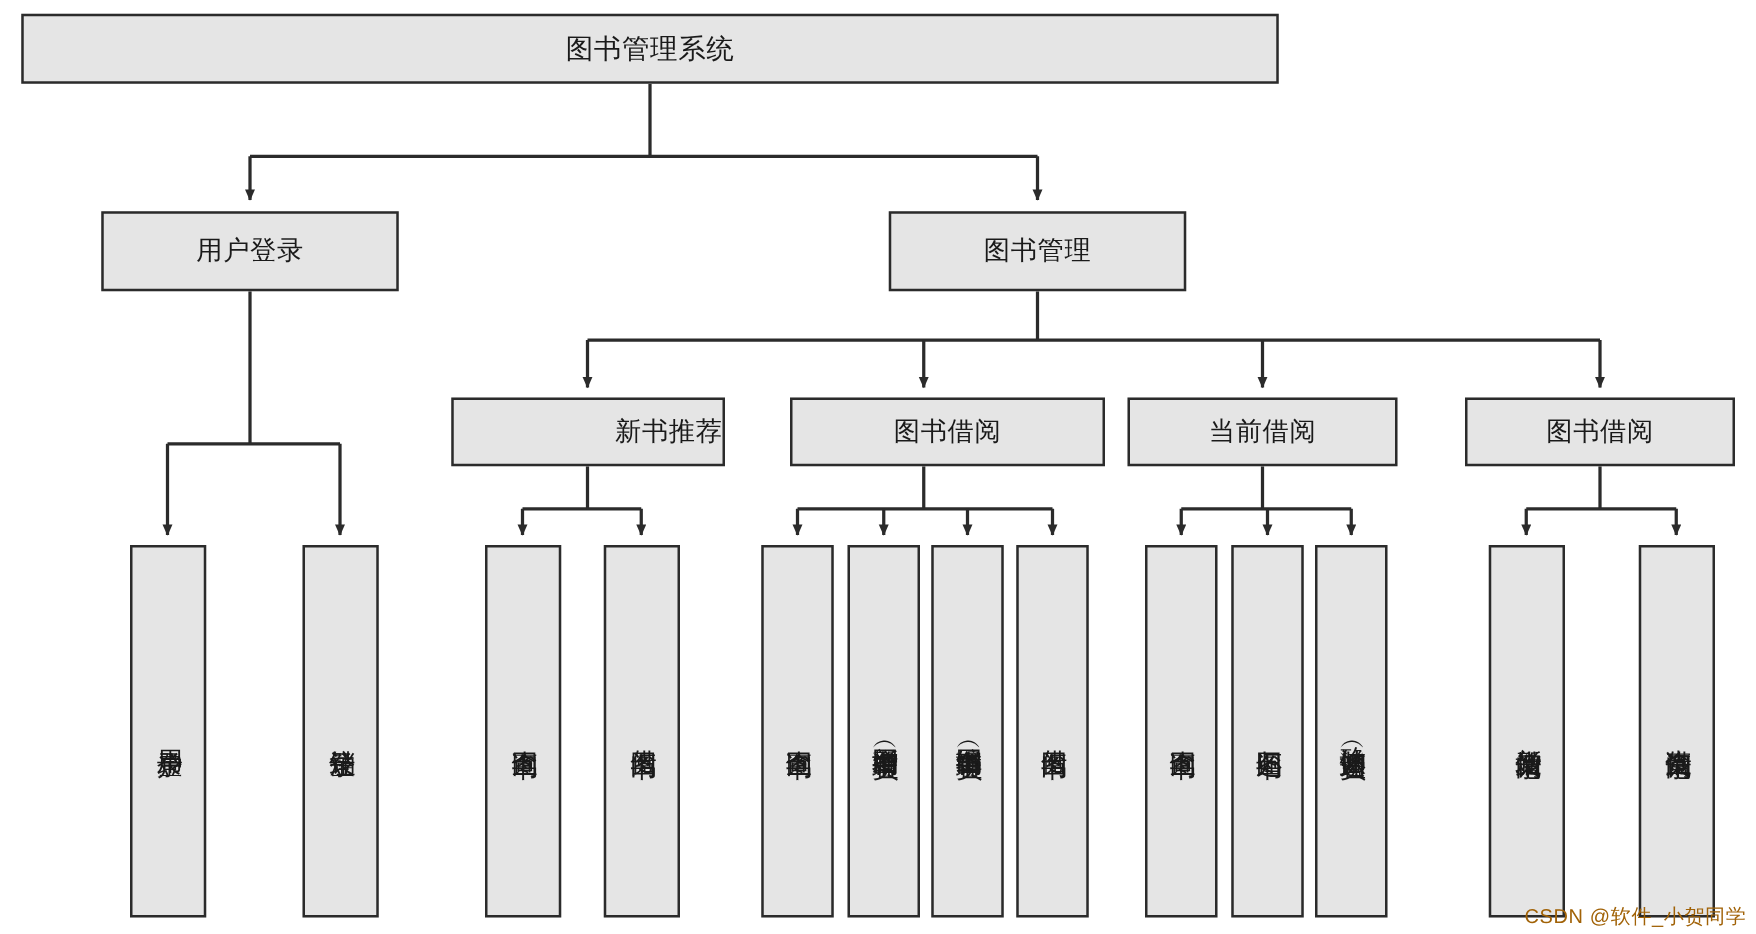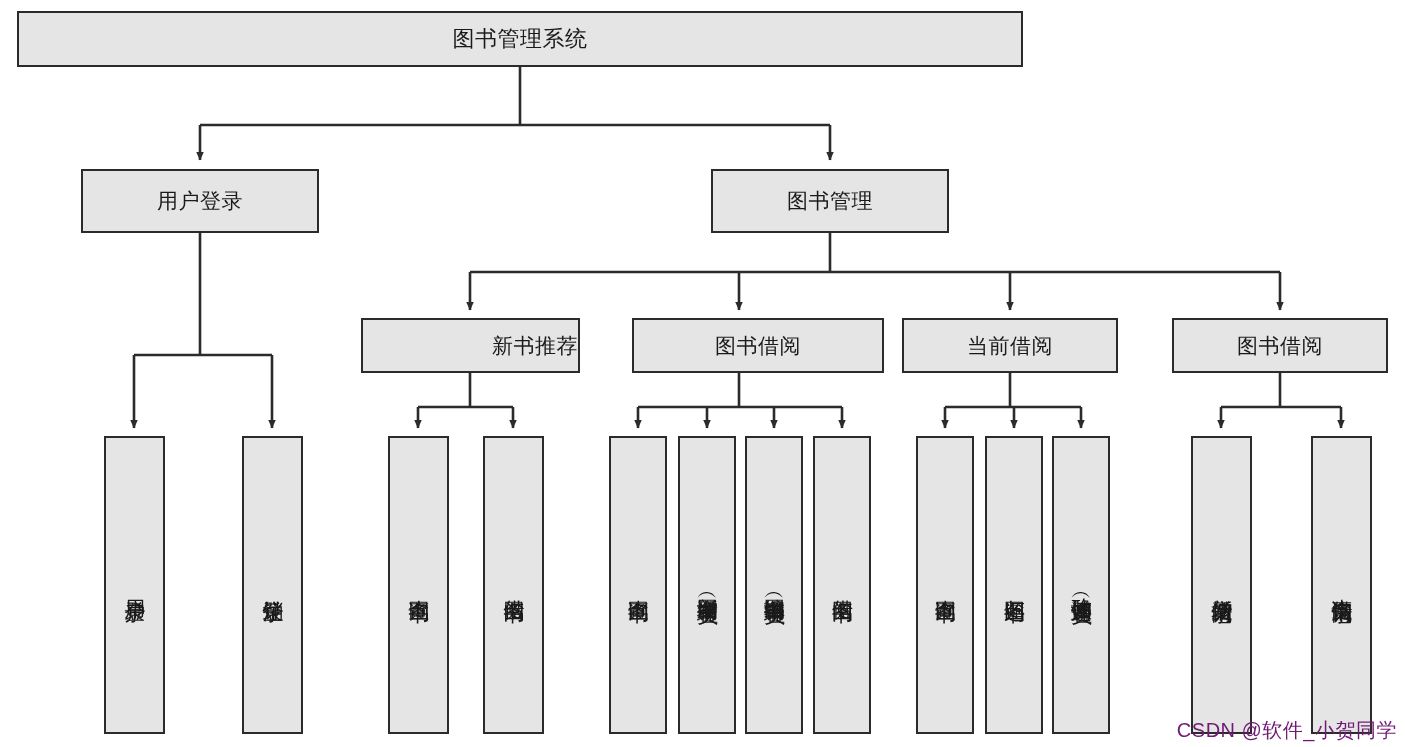--- a/index.html
+++ b/index.html
@@ -43,22 +43,22 @@
     line-height: 1.18;
     letter-spacing: 1px;
     padding: 4px 0;
     white-space: nowrap;
   }
   .node.vert span { display: inline-block; }
   #watermark {
     position: absolute;
     right: 8px;
     bottom: 3px;
-    font-size: 20px;
-    color: #701a75;
+    font-size: 16px;
+    color: #a16207;
     letter-spacing: 0.5px;
     white-space: nowrap;
   }
 </style>
 </head>
 <body>
 
 <div id="canvas">
 
   <svg id="edges" viewBox="0 0 1405 747" xmlns="http://www.w3.org/2000/svg">

